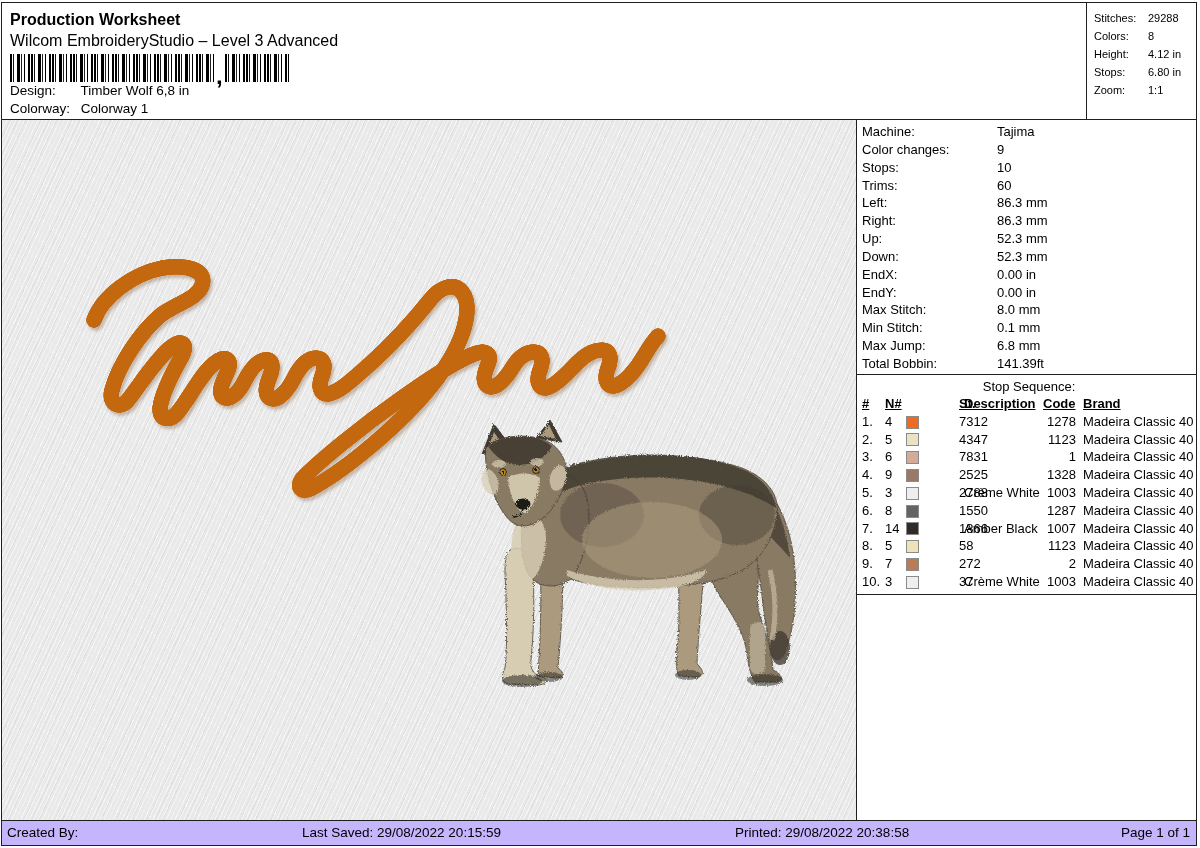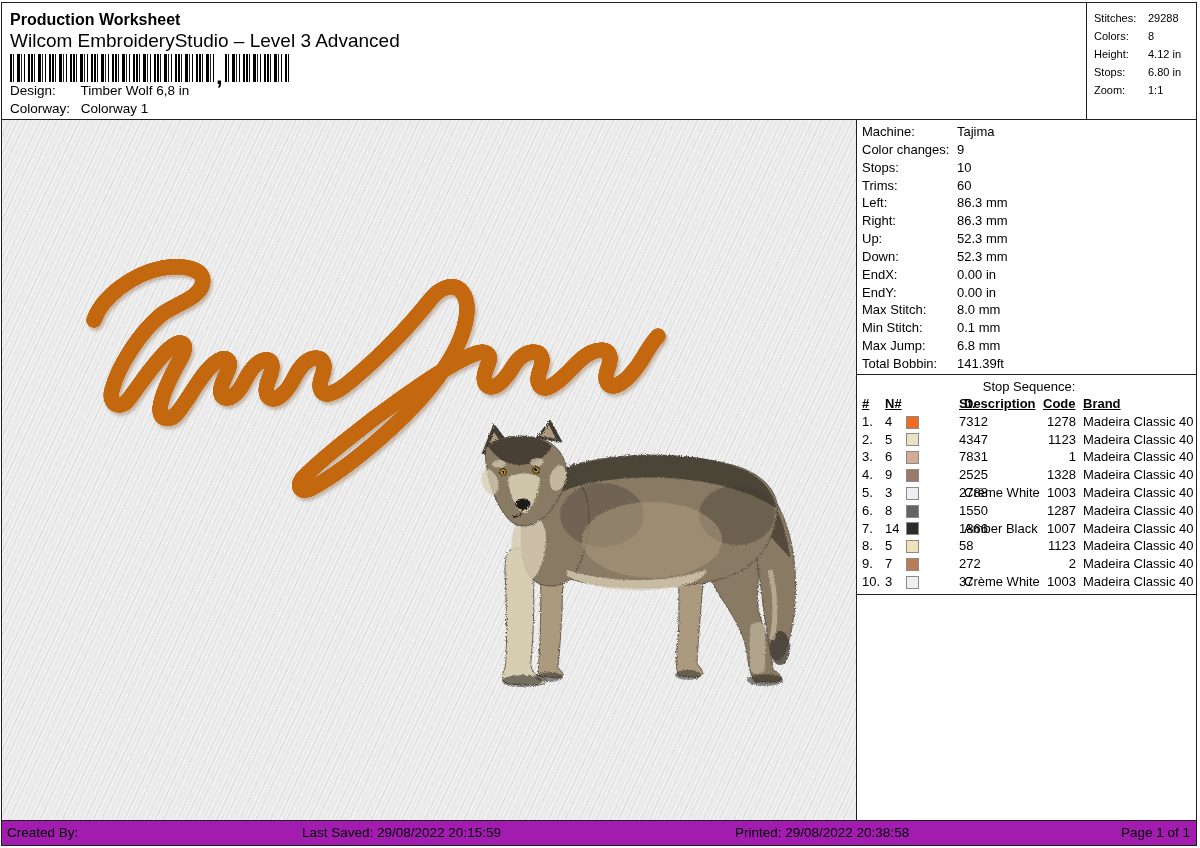--- a/index.html
+++ b/index.html
@@ -4,21 +4,21 @@
 <style>
   html,body{margin:0;padding:0;width:1200px;height:848px;overflow:hidden;background:#fff;
     font-family:"Liberation Sans", sans-serif;color:#000;}
   .page{box-sizing:border-box;width:1196px;height:844px;margin:2px 1px;border:1px solid var(--border,#222);
     display:flex;flex-direction:column;background:#fff;}
 
   
   .header{height:117px;box-sizing:border-box;border-bottom:1px solid var(--border);display:flex;flex:0 0 auto;}
   .header-left{flex:1;padding:5px 8px 0 8px;}
   .title{font-size:16px;font-weight:700;line-height:23px;}
-  .subtitle{font-size:19px;line-height:16px;margin-top:2px;}
+  .subtitle{font-size:16px;line-height:16px;margin-top:2px;}
   .barcode-row{display:flex;align-items:flex-end;margin-top:4px;height:29px;}
   .barcode{height:28px;background:repeating-linear-gradient(90deg,
       #000 0 2px,#fff 2px 3px,#111 3px 4px,#fff 4px 7px,#000 7px 10px,#fff 10px 11px,
       #222 11px 12px,#fff 12px 14px,#000 14px 15px,#fff 15px 18px,#000 18px 20px,#fff 20px 21px);}
   .barcode.b1{width:204px;}
   .barcode.b2{width:64px;}
   .barcode-comma{font-size:24px;font-weight:700;line-height:12px;margin:0 2px;}
   .meta-row{font-size:13.5px;line-height:18px;}
   .meta-row:first-of-type{margin-top:3px;}
   .meta-label{display:inline-block;width:67px;}
@@ -30,35 +30,35 @@
   .canvas{width:855px;box-sizing:border-box;border-right:1px solid var(--border);position:relative;
     background:
       repeating-linear-gradient(115deg, rgba(255,255,255,.55) 0 1px, rgba(255,255,255,0) 1px 4px),
       repeating-linear-gradient(115deg, rgba(0,0,0,.045) 0 1px, rgba(0,0,0,0) 1px 7px),
       var(--fabric,#e9e9e9);}
   .canvas svg{position:absolute;left:0;top:0;}
 
   
   .panel{flex:1;display:flex;flex-direction:column;font-size:13px;}
   .machine-info{height:255px;box-sizing:border-box;border-bottom:1px solid var(--border);padding:3px 0 0 5px;}
-  .mi-row{display:grid;grid-template-columns:95px 1fr;line-height:17.85px;}
+  .mi-row{display:grid;grid-template-columns:95px 1fr;line-height:17.85px;gap:40px;}
   .ss-block{box-sizing:border-box;border-bottom:1px solid var(--border);padding:3px 0 3px 5px;}
   .ss-title{line-height:17px;text-align:center;}
   .ss-row{display:grid;grid-template-columns:23px 21px 17px 30px 90px 33px auto;line-height:17.8px;align-items:baseline;}
   .ss-row .c-st{text-align:right;margin-left:36px;}
   .ss-row .c-desc{padding-left:11px;white-space:nowrap;}
   .ss-row .c-code{text-align:right;}
   .ss-row .c-brand{padding-left:7px;white-space:nowrap;}
   .ss-head{font-weight:700;}
   .ss-head span{text-decoration:underline;}
   .swatch{width:13px;height:13px;border:1px solid #8a8a8a;box-sizing:border-box;align-self:center;margin-top:1px;}
 
   
   .footer{height:25px;box-sizing:border-box;border-top:1px solid var(--border);position:relative;
-    font-size:13.5px;flex:0 0 auto;background:#a21caf;}
+    font-size:13.5px;flex:0 0 auto;background:#c4b5fd;}
   .footer span{position:absolute;top:3px;line-height:18px;}
   .f-created{left:5px;}
   .f-saved{left:300px;}
   .f-printed{left:733px;}
   .f-page{right:6px;}
 
   .sig-group{filter:drop-shadow(2px 3px 1.5px rgba(110,60,15,.30));}
 </style>
 </head>
 <body>

